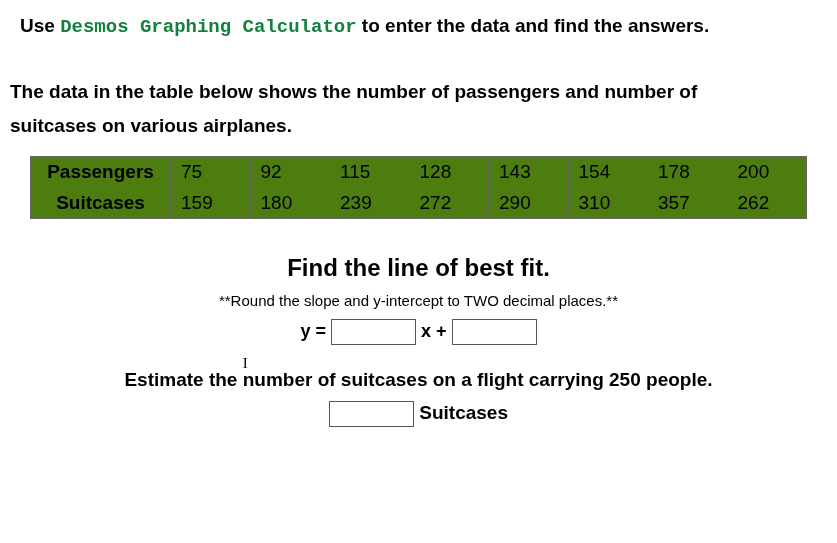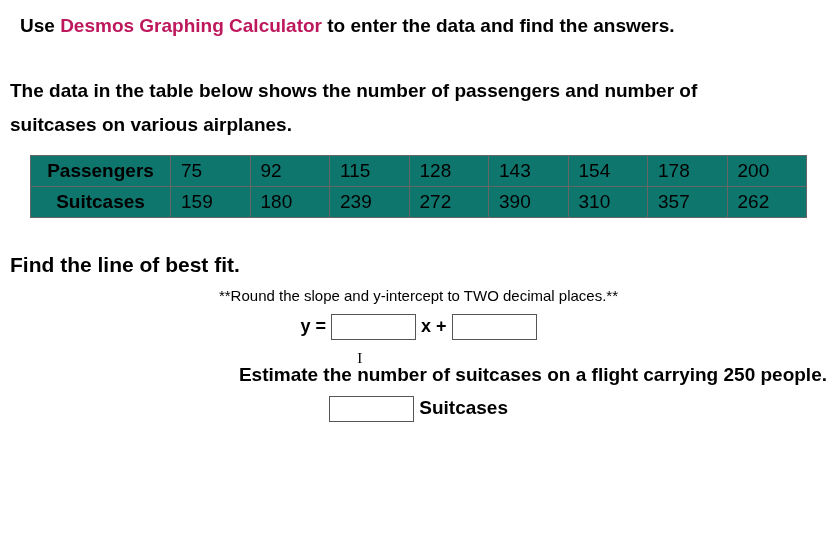--- a/index.html
+++ b/index.html
@@ -15,52 +15,53 @@
       padding: 15px 10px;
       color: #000;
     }
     .instruction-line {
       font-size: 19px;
       font-weight: bold;
       margin-bottom: 40px;
       padding-left: 10px;
     }
     .link-text {
-      color: #be185d;
+      color: #15803d;
+      font-family: Liberation Mono, monospace;
     }
     .description {
       font-size: 19px;
       font-weight: bold;
       margin-bottom: 5px;
       line-height: 1.5;
     }
     .table-wrapper {
       padding: 0 20px;
       margin-bottom: 35px;
     }
     table {
       border-collapse: collapse;
       width: 100%;
-      background: #0f766e;
+      background: #4d7c0f;
     }
     td, th {
       border: 1px solid #666;
       padding: 4px 10px;
       text-align: left;
       font-size: 19px;
     }
     .row-header {
       font-weight: bold;
       text-align: center;
       width: 140px;
     }
     .prompt-heading {
-      font-size: 21px;
+      font-size: 24px;
       font-weight: bold;
-      text-align: left;
+      text-align: center;
       margin-bottom: 10px;
     }
     .round-note {
       font-size: 15px;
       font-weight: normal;
       text-align: center;
       margin-bottom: 10px;
     }
     .equation-row {
       text-align: center;
@@ -75,21 +76,21 @@
       border: 1px solid #555;
       background: #fff;
       vertical-align: middle;
       font-size: 16px;
       text-align: center;
       padding: 2px;
     }
     .estimate-line {
       font-size: 19px;
       font-weight: bold;
-      text-align: right;
+      text-align: center;
       margin-bottom: 10px;
       position: relative;
     }
     .cursor-mark {
       position: relative;
     }
     .cursor-mark::before {
       content: "I";
       position: absolute;
       top: -14px;
@@ -127,21 +128,21 @@
       <td>154</td>
       <td>178</td>
       <td>200</td>
     </tr>
     <tr>
       <td class="row-header">Suitcases</td>
       <td>159</td>
       <td>180</td>
       <td>239</td>
       <td>272</td>
-      <td>390</td>
+      <td>290</td>
       <td>310</td>
       <td>357</td>
       <td>262</td>
     </tr>
   </tbody>
     </table>
 </div>
 
 <div class="prompt-heading">Find the line of best fit.</div>
 <div class="round-note">**Round the slope and y-intercept to TWO decimal places.**</div>

